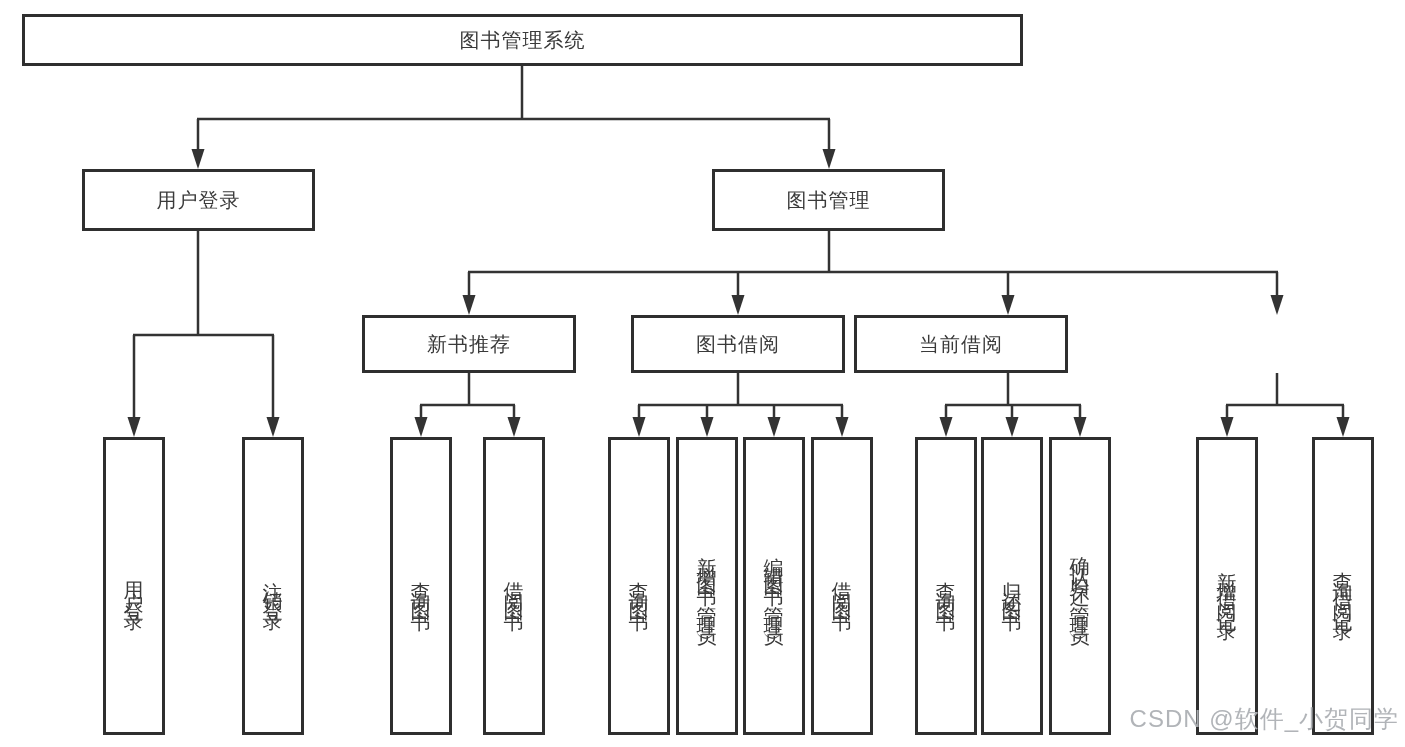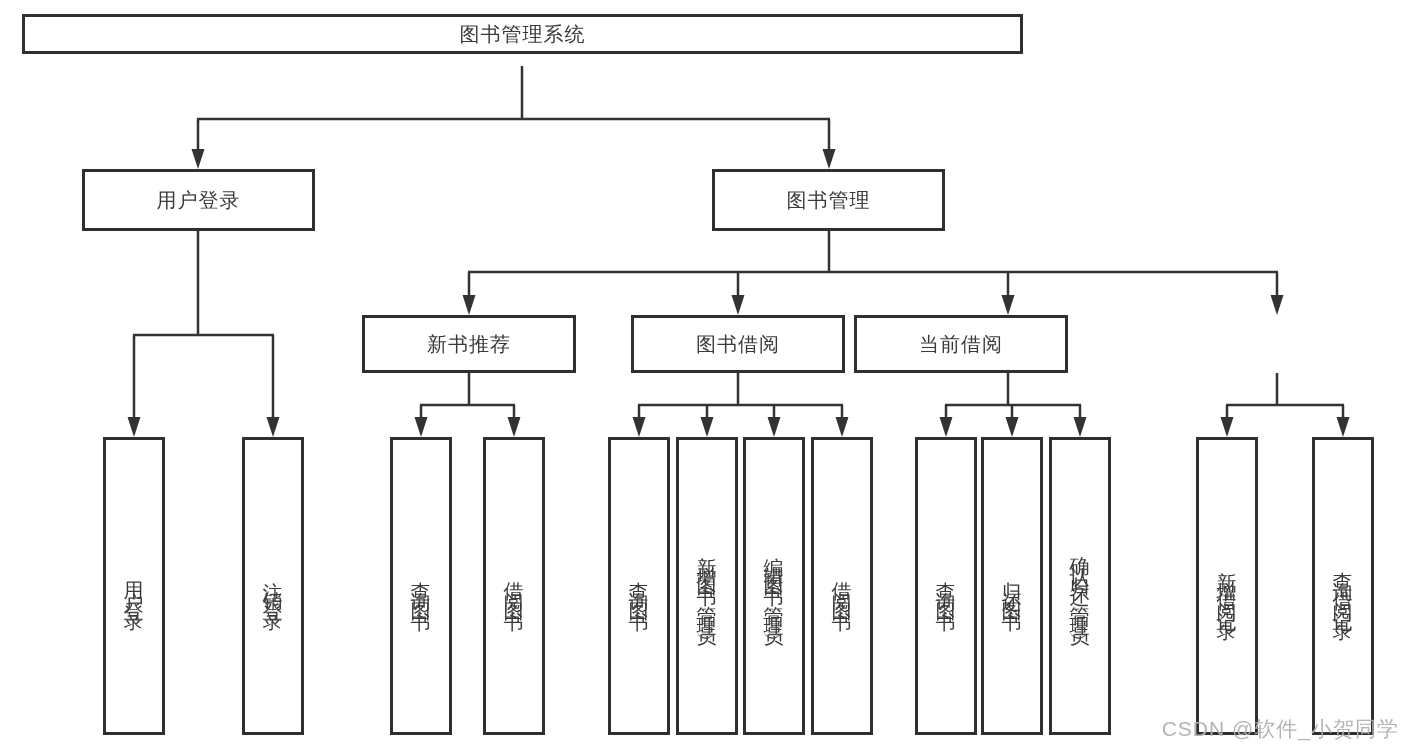--- a/index.html
+++ b/index.html
@@ -42,22 +42,22 @@
     position:absolute;
     left:0;top:0;
     width:1405px;height:747px;
     pointer-events:none;
   }
   #connectors line{stroke:#333333;stroke-width:2.5;}
   #connectors polygon{fill:#333333;}
   #watermark{
     position:absolute;
     right:6px;
-    bottom:4px;
-    font-size:21px;
+    bottom:12px;
+    font-size:24px;
     color:rgba(173,176,180,0.95);
     letter-spacing:1px;
     z-index:10;
     white-space:nowrap;
     text-align:center;
   }
 </style>
 </head>
 <body>
 
@@ -132,21 +132,21 @@
     <g>
       <line x1="1277" y1="373" x2="1277" y2="405"></line>
       <line x1="1226" y1="405" x2="1344" y2="405"></line>
       <line x1="1227" y1="405" x2="1227" y2="418"></line>
       <polygon points="1220.5,417 1233.5,417 1227,437"></polygon>
       <line x1="1343" y1="405" x2="1343" y2="418"></line>
       <polygon points="1336.5,417 1349.5,417 1343,437"></polygon>
     </g>
   </svg>
 
-  <div class="box" style="left:22px;top:14px;width:1001px;height:40px;">
+  <div class="box" style="left:22px;top:14px;width:1001px;height:52px;">
     <span class="hlabel">图书管理系统</span>
   </div>
 
   <div class="box" style="left:82px;top:169px;width:233px;height:62px;">
     <span class="hlabel">用户登录</span>
   </div>
   <div class="box" style="left:712px;top:169px;width:233px;height:62px;">
     <span class="hlabel">图书管理</span>
   </div>
 

